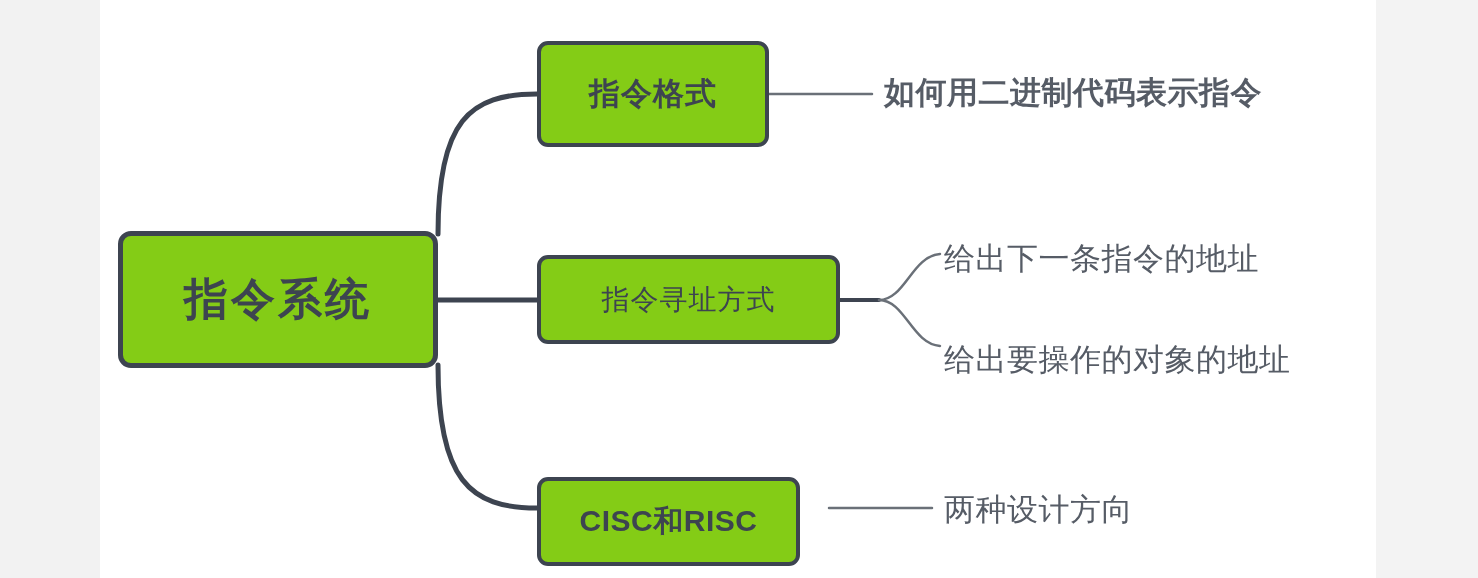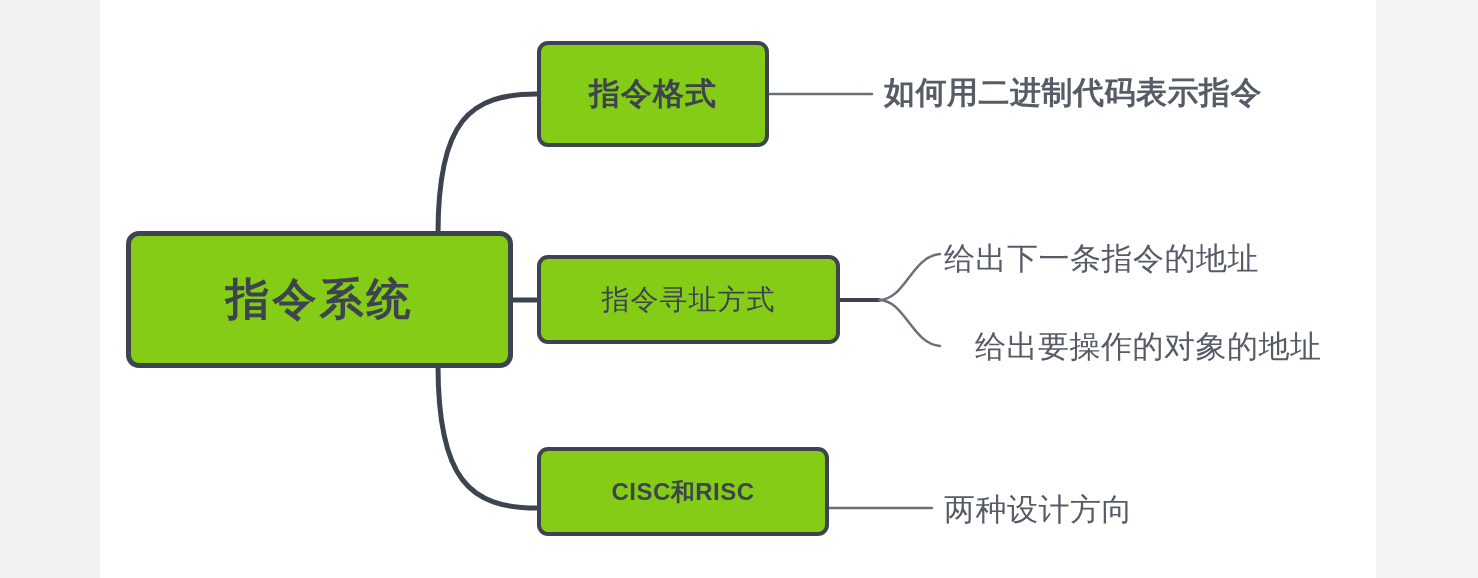--- a/index.html
+++ b/index.html
@@ -46,23 +46,23 @@
     background: #84cc16;
     border-style: solid;
     border-color: #3d4450;
     display: flex;
     align-items: center;
     justify-content: center;
     color: #3d4450;
     text-align: right;
   }
   .node-root {
-    left: 126px;
+    left: 118px;
     top: 231px;
-    width: 387px;
+    width: 320px;
     height: 137px;
     border-width: 5px;
     border-radius: 13px;
     font-size: 44px;
     font-weight: bold;
     letter-spacing: 3px;
   }
   .node-branch {
     border-width: 4px;
     border-radius: 11px;
@@ -80,37 +80,37 @@
   .node-b2 {
     left: 537px;
     top: 255px;
     width: 303px;
     height: 89px;
     font-size: 28px;
     letter-spacing: 1px;
   }
   .node-b3 {
     left: 537px;
-    top: 447px;
-    width: 292px;
+    top: 477px;
+    width: 263px;
     height: 89px;
-    font-size: 24px;
+    font-size: 30px;
     font-weight: bold;
     letter-spacing: 0.5px;
   }
   .leaf {
     position: absolute;
     color: #565c66;
     font-size: 31px;
     white-space: nowrap;
     letter-spacing: 0.5px;
   }
   .leaf-l1 { left: 884px; top: 72px; font-weight: bold; }
   .leaf-l2 { left: 944px; top: 238px; }
-  .leaf-l3 { left: 944px; top: 326px; margin-left: 31px; }
+  .leaf-l3 { left: 944px; top: 339px; }
   .leaf-l4 { left: 944px; top: 489px; text-align: center; }
 </style>
 </head>
 <body>
 
 <div id="gutter-left"></div>
 
 <div id="mindmap-canvas"></div>
 
 <svg class="edges" viewBox="0 0 1478 578" xmlns="http://www.w3.org/2000/svg">

